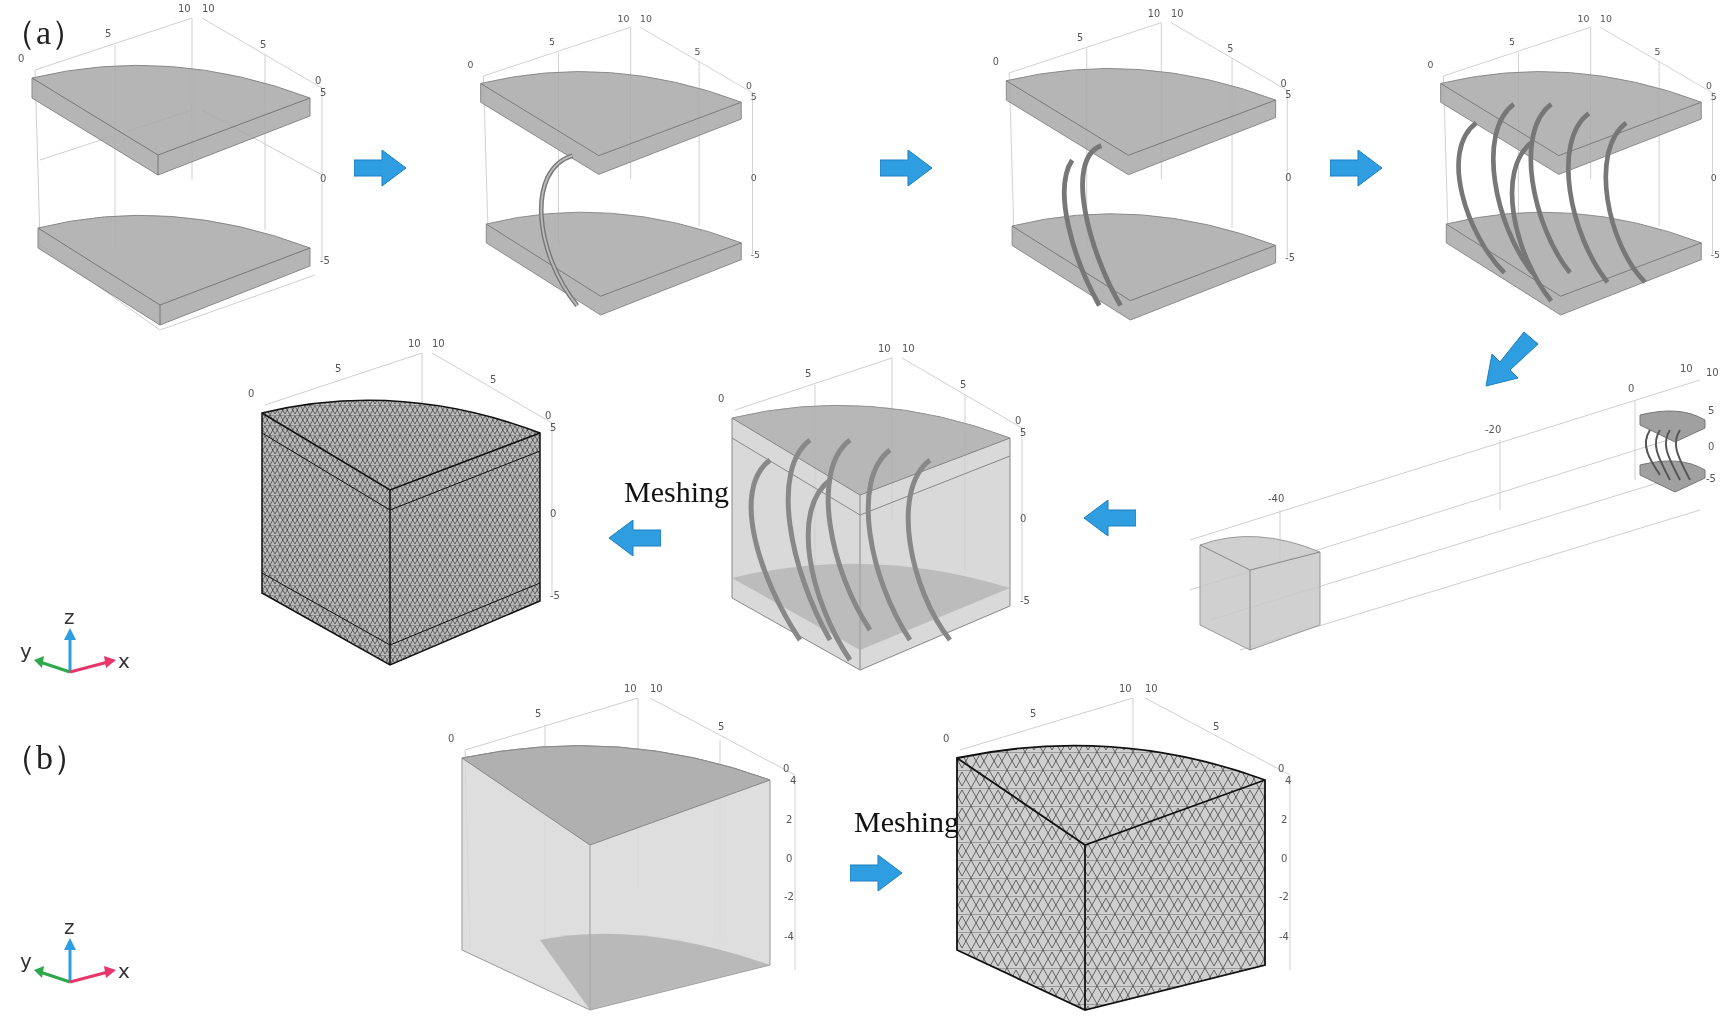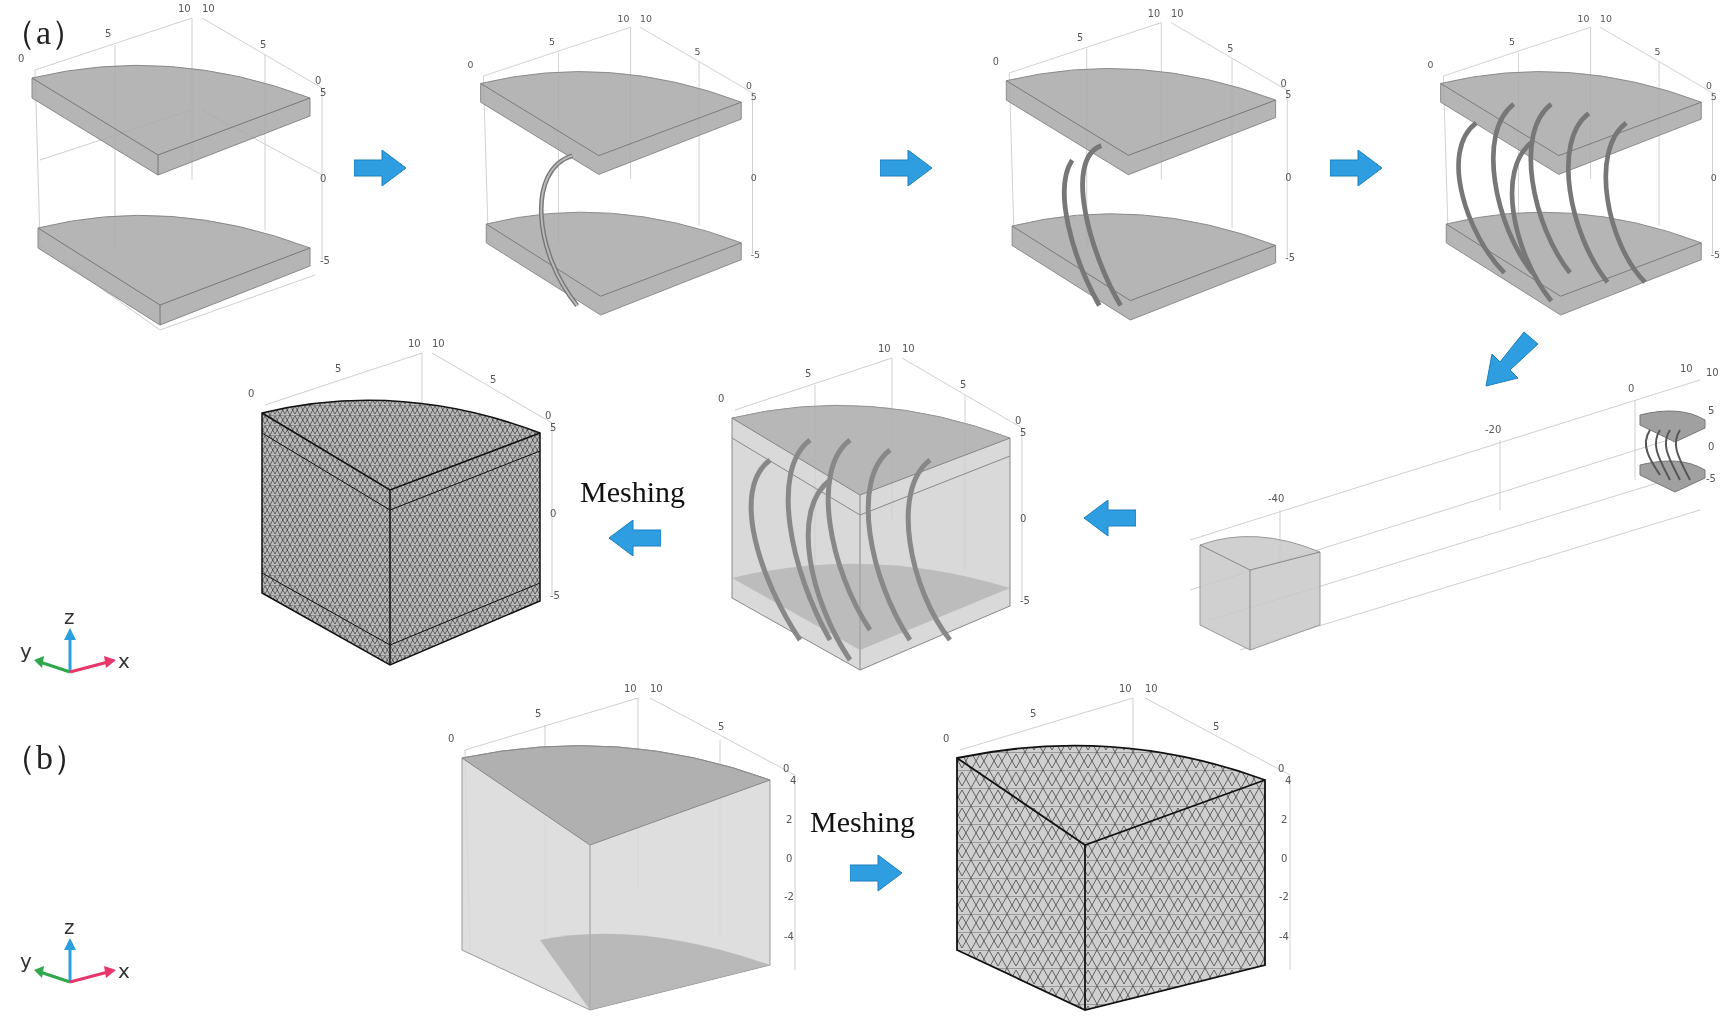--- a/index.html
+++ b/index.html
@@ -1,18 +1,18 @@
 <!DOCTYPE html>
 <html><head>
 <meta charset="utf-8">
 <style>
   html,body{margin:0;padding:0;background:#fff;}
   body{width:1720px;height:1024px;position:relative;overflow:hidden;font-family:"DejaVu Sans",sans-serif;}
   .panel-label{position:absolute;font-family:"Liberation Serif",serif;font-size:34px;color:#222;}
-  .step-label{position:absolute;font-family:"Liberation Serif",serif;font-size:30px;color:#111;}
+  .step-label{position:absolute;font-family:"Liberation Serif",serif;font-size:30px;color:#111;margin-left:44px;}
   .fig{position:absolute;}
   svg text{font-family:"DejaVu Sans",sans-serif;font-size:10px;fill:#555;}
   .triad{position:absolute;}
   .triad text{font-family:"DejaVu Sans",sans-serif;font-size:20px;fill:#333;}
 </style>
 </head>
 <body>
 
 <div class="panel-label" style="left:2px;top:10px;">（a）</div>
 <div class="panel-label" style="left:2px;top:735px;">（b）</div>

